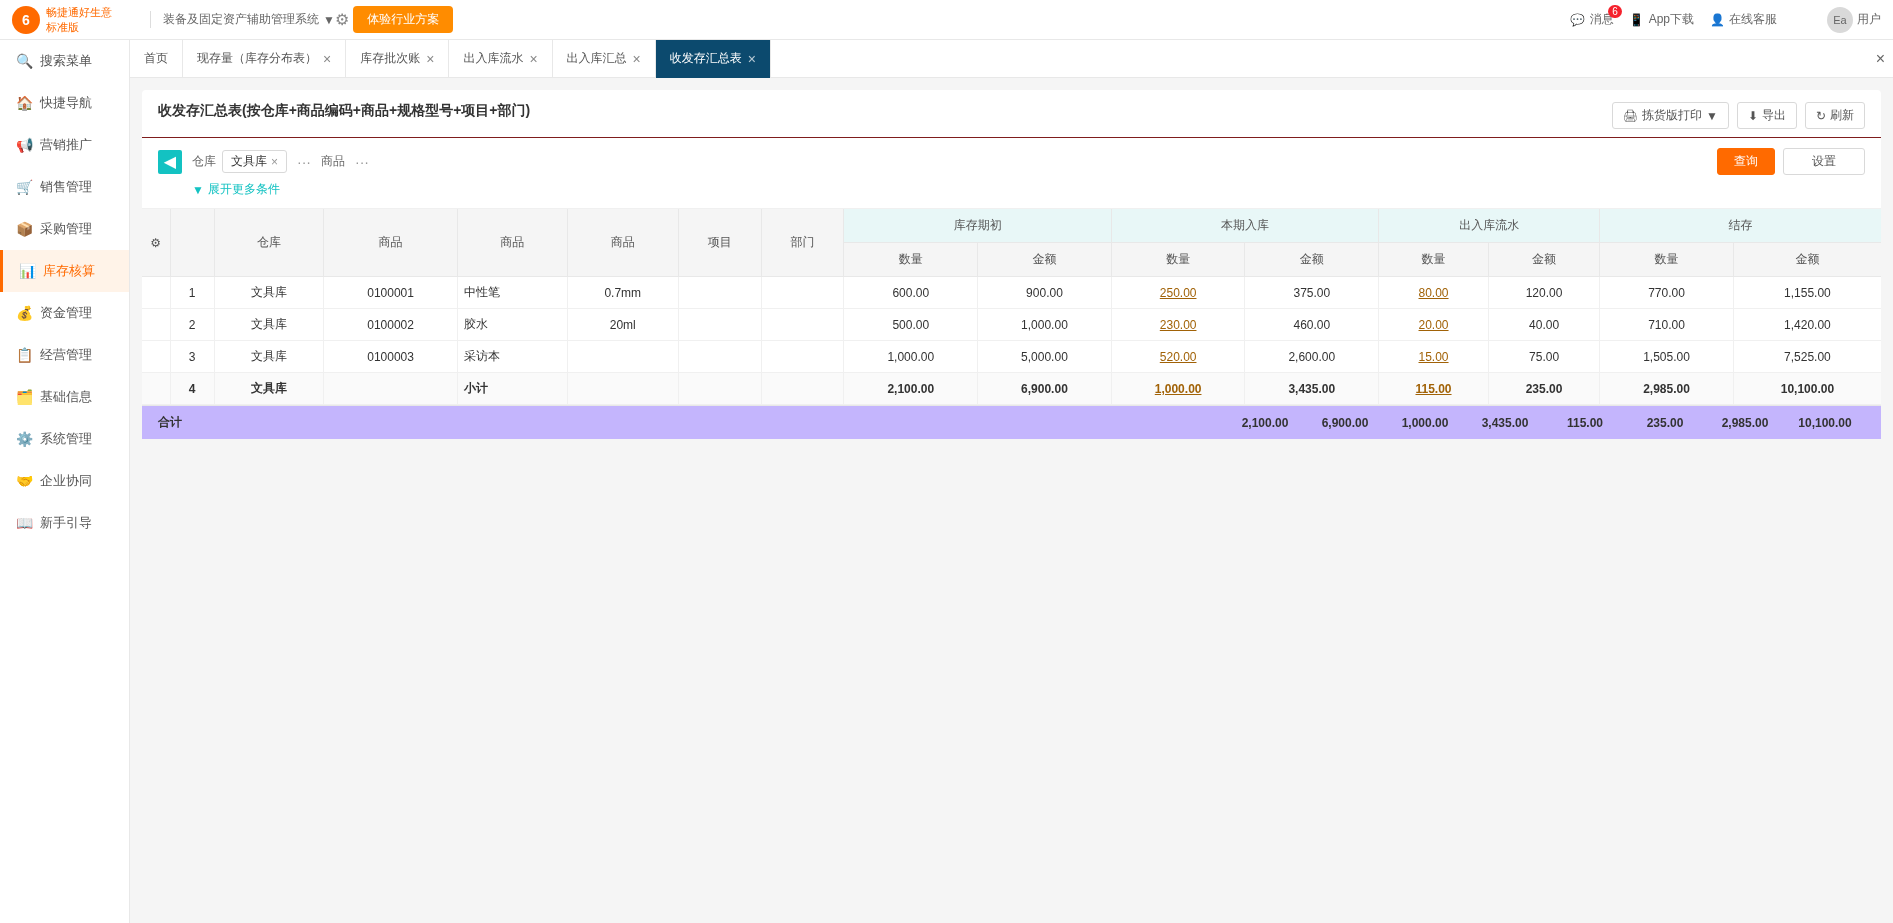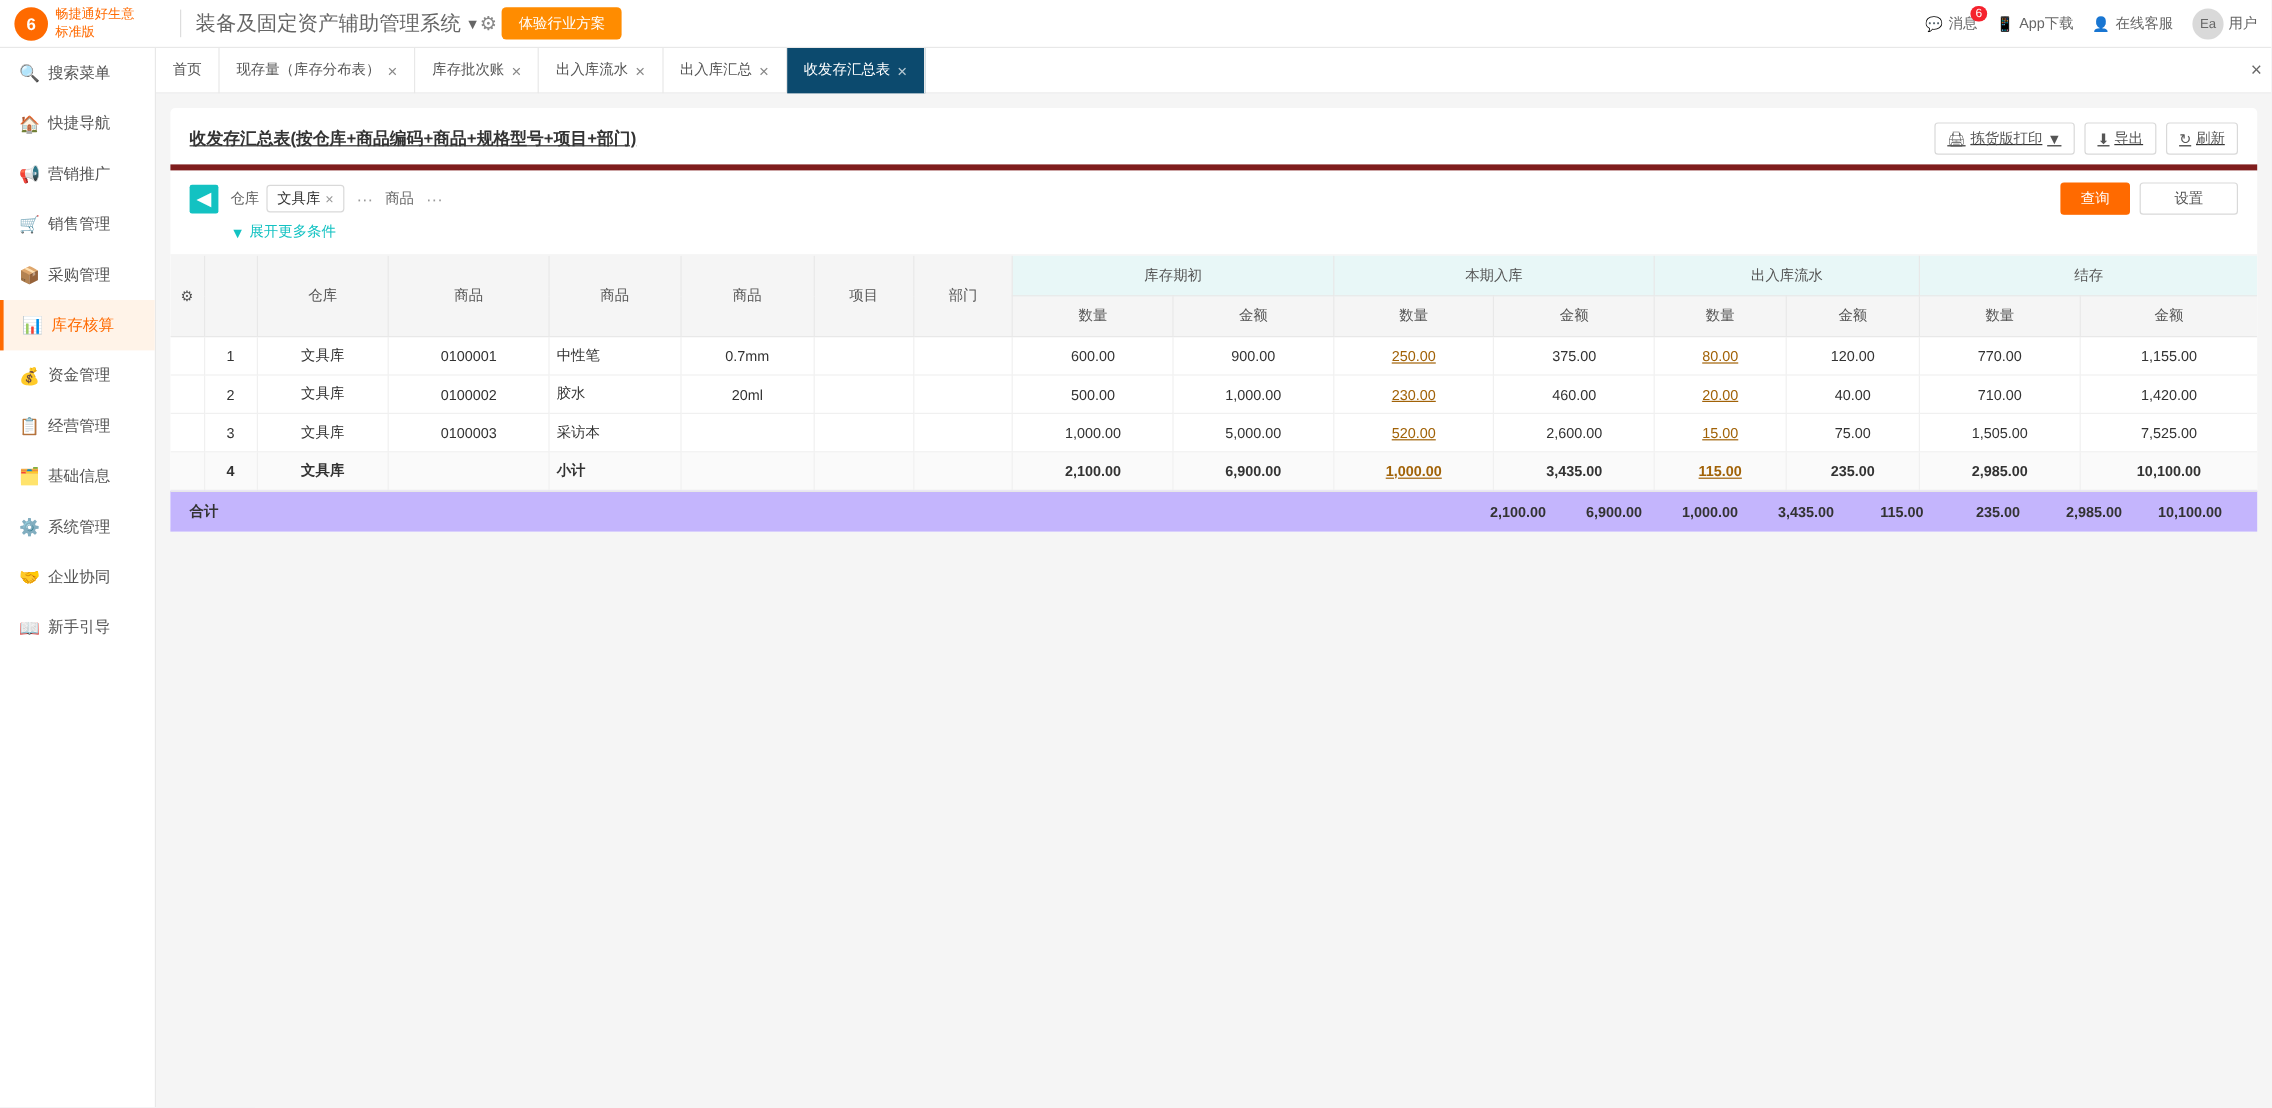--- a/index.html
+++ b/index.html
@@ -3,28 +3,28 @@
   <meta charset="utf-8">
   <style>
     * { box-sizing: border-box; margin: 0; padding: 0; }
     body { font-family: 'Microsoft YaHei', Arial, sans-serif; font-size: 12px; background: #f0f2f5; color: #333; height: 923px; overflow: hidden; display: flex; flex-direction: column; }
 
     
     .top-header { height: 40px; background: #fff; display: flex; align-items: center; padding: 0 12px; border-bottom: 1px solid #e8e8e8; flex-shrink: 0; }
     .logo-area { display: flex; align-items: center; width: 130px; }
     .logo-icon { width: 28px; height: 28px; background: #ff6a00; border-radius: 50%; display: flex; align-items: center; justify-content: center; color: #fff; font-weight: bold; font-size: 14px; margin-right: 6px; }
     .logo-text { font-size: 11px; color: #ff6a00; line-height: 1.3; }
-    .sys-title { font-size: 17px; color: #666; margin-left: 8px; border-left: 1px solid #ddd; padding-left: 12px; }
+    .sys-title { font-size: 12px; color: #666; margin-left: 8px; border-left: 1px solid #ddd; padding-left: 12px; }
     .header-dropdown { font-size: 12px; color: #666; margin-left: 4px; cursor: pointer; }
     .header-right { margin-left: auto; display: flex; align-items: center; gap: 16px; }
     .header-btn { background: #ff8c00; color: #fff; border: none; border-radius: 4px; padding: 5px 14px; font-size: 12px; cursor: pointer; }
     .header-icon-item { display: flex; align-items: center; gap: 4px; color: #666; font-size: 12px; cursor: pointer; position: relative; }
     .badge { background: #f5222d; color: #fff; border-radius: 10px; font-size: 10px; padding: 1px 4px; position: absolute; top: -6px; right: -8px; }
     .header-gear { font-size: 16px; color: #888; cursor: pointer; margin-right: 4px; }
-    .user-avatar { width: 26px; height: 26px; background: #d9d9d9; border-radius: 50%; display: flex; align-items: center; justify-content: center; font-size: 11px; color: #666; }
+    .user-avatar { width: 26px; height: 26px; background: #d9d9d9; border-radius: 50%; display: flex; align-items: center; justify-content: center; font-size: 11px; color: #666; margin-left: 34px; }
 
     
     .main-layout { display: flex; flex: 1; overflow: hidden; }
 
     
     .sidebar { width: 130px; background: #fff; border-right: 1px solid #e8e8e8; display: flex; flex-direction: column; flex-shrink: 0; }
     .sidebar-item { display: flex; align-items: center; gap: 8px; padding: 12px 16px; cursor: pointer; color: #555; font-size: 13px; transition: background 0.2s; }
     .sidebar-item.active { background: #fff3e8; color: #ff6a00; border-left: 3px solid #ff6a00; }
     .sidebar-icon { font-size: 14px; width: 16px; text-align: center; }
 
@@ -187,21 +187,21 @@
       <div class="tab active">
         <span>收发存汇总表</span>
         <span class="tab-close">×</span>
       </div>
       <div class="tab-bar-end">×</div>
     </div>
 
     <div class="page-content">
       <div class="page-card">
 
-        <div style="display:flex; align-items:center; padding: 12px 16px 8px; border-bottom: 5px solid #7f1d1d; text-decoration: underline;">
+        <div style="display:flex; padding: 12px 16px 8px; border-bottom: 1px solid #7f1d1d;">
           <div class="page-title">收发存汇总表(按仓库+商品编码+商品+规格型号+项目+部门)</div>
           <div style="margin-left:auto; display:flex; gap:8px; align-items:center;">
             <button class="toolbar-btn">
               <span>🖨</span>
               <span>拣货版打印</span>
               <span>▼</span>
             </button>
             <button class="toolbar-btn">
               <span>⬇</span>
               <span>导出</span>

